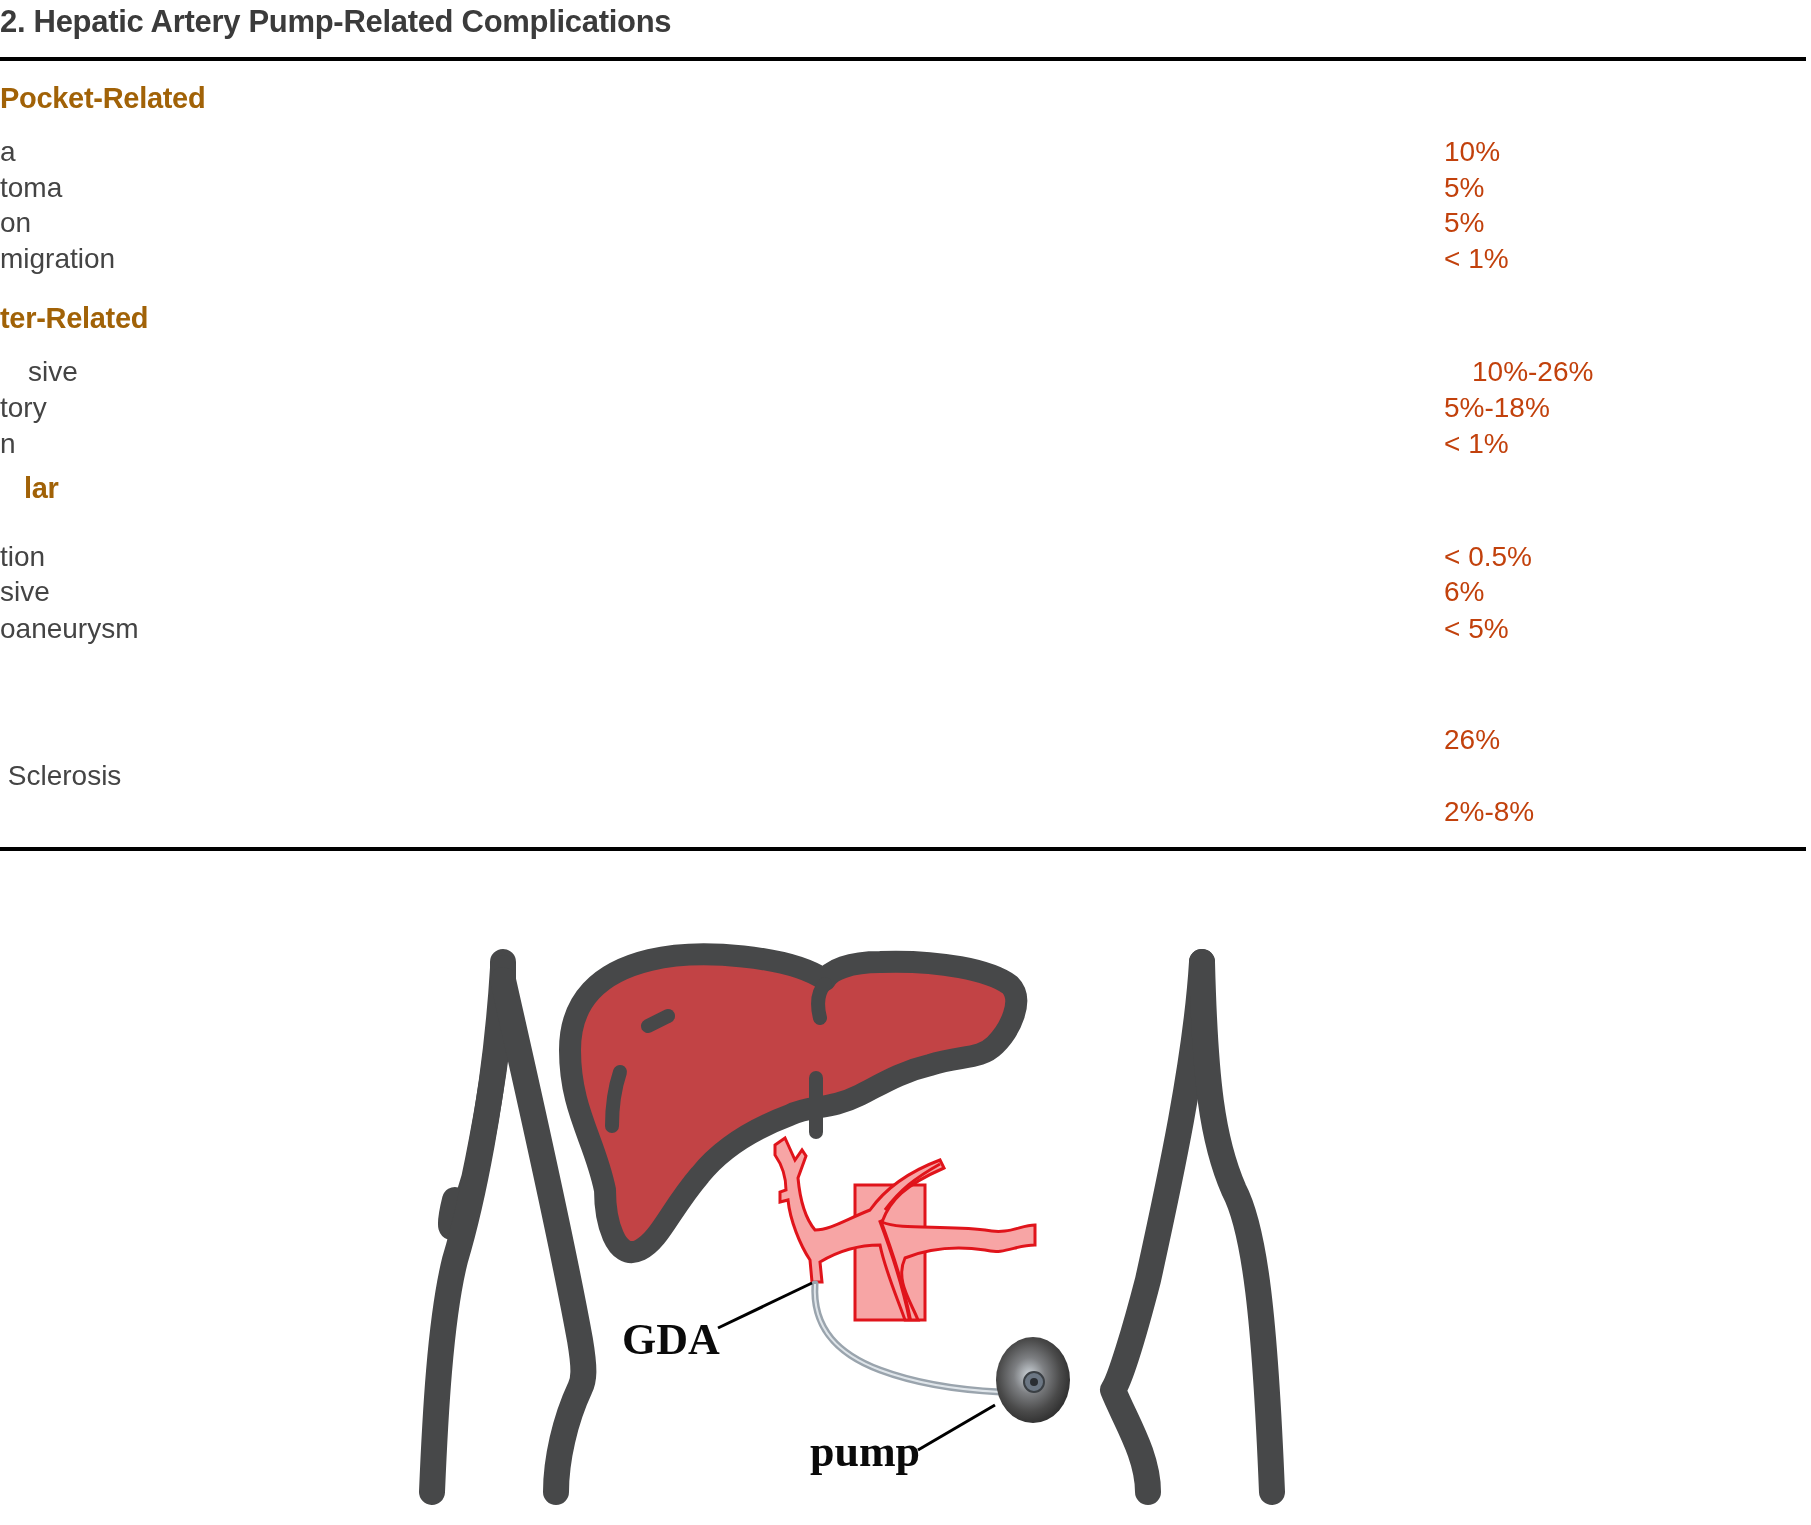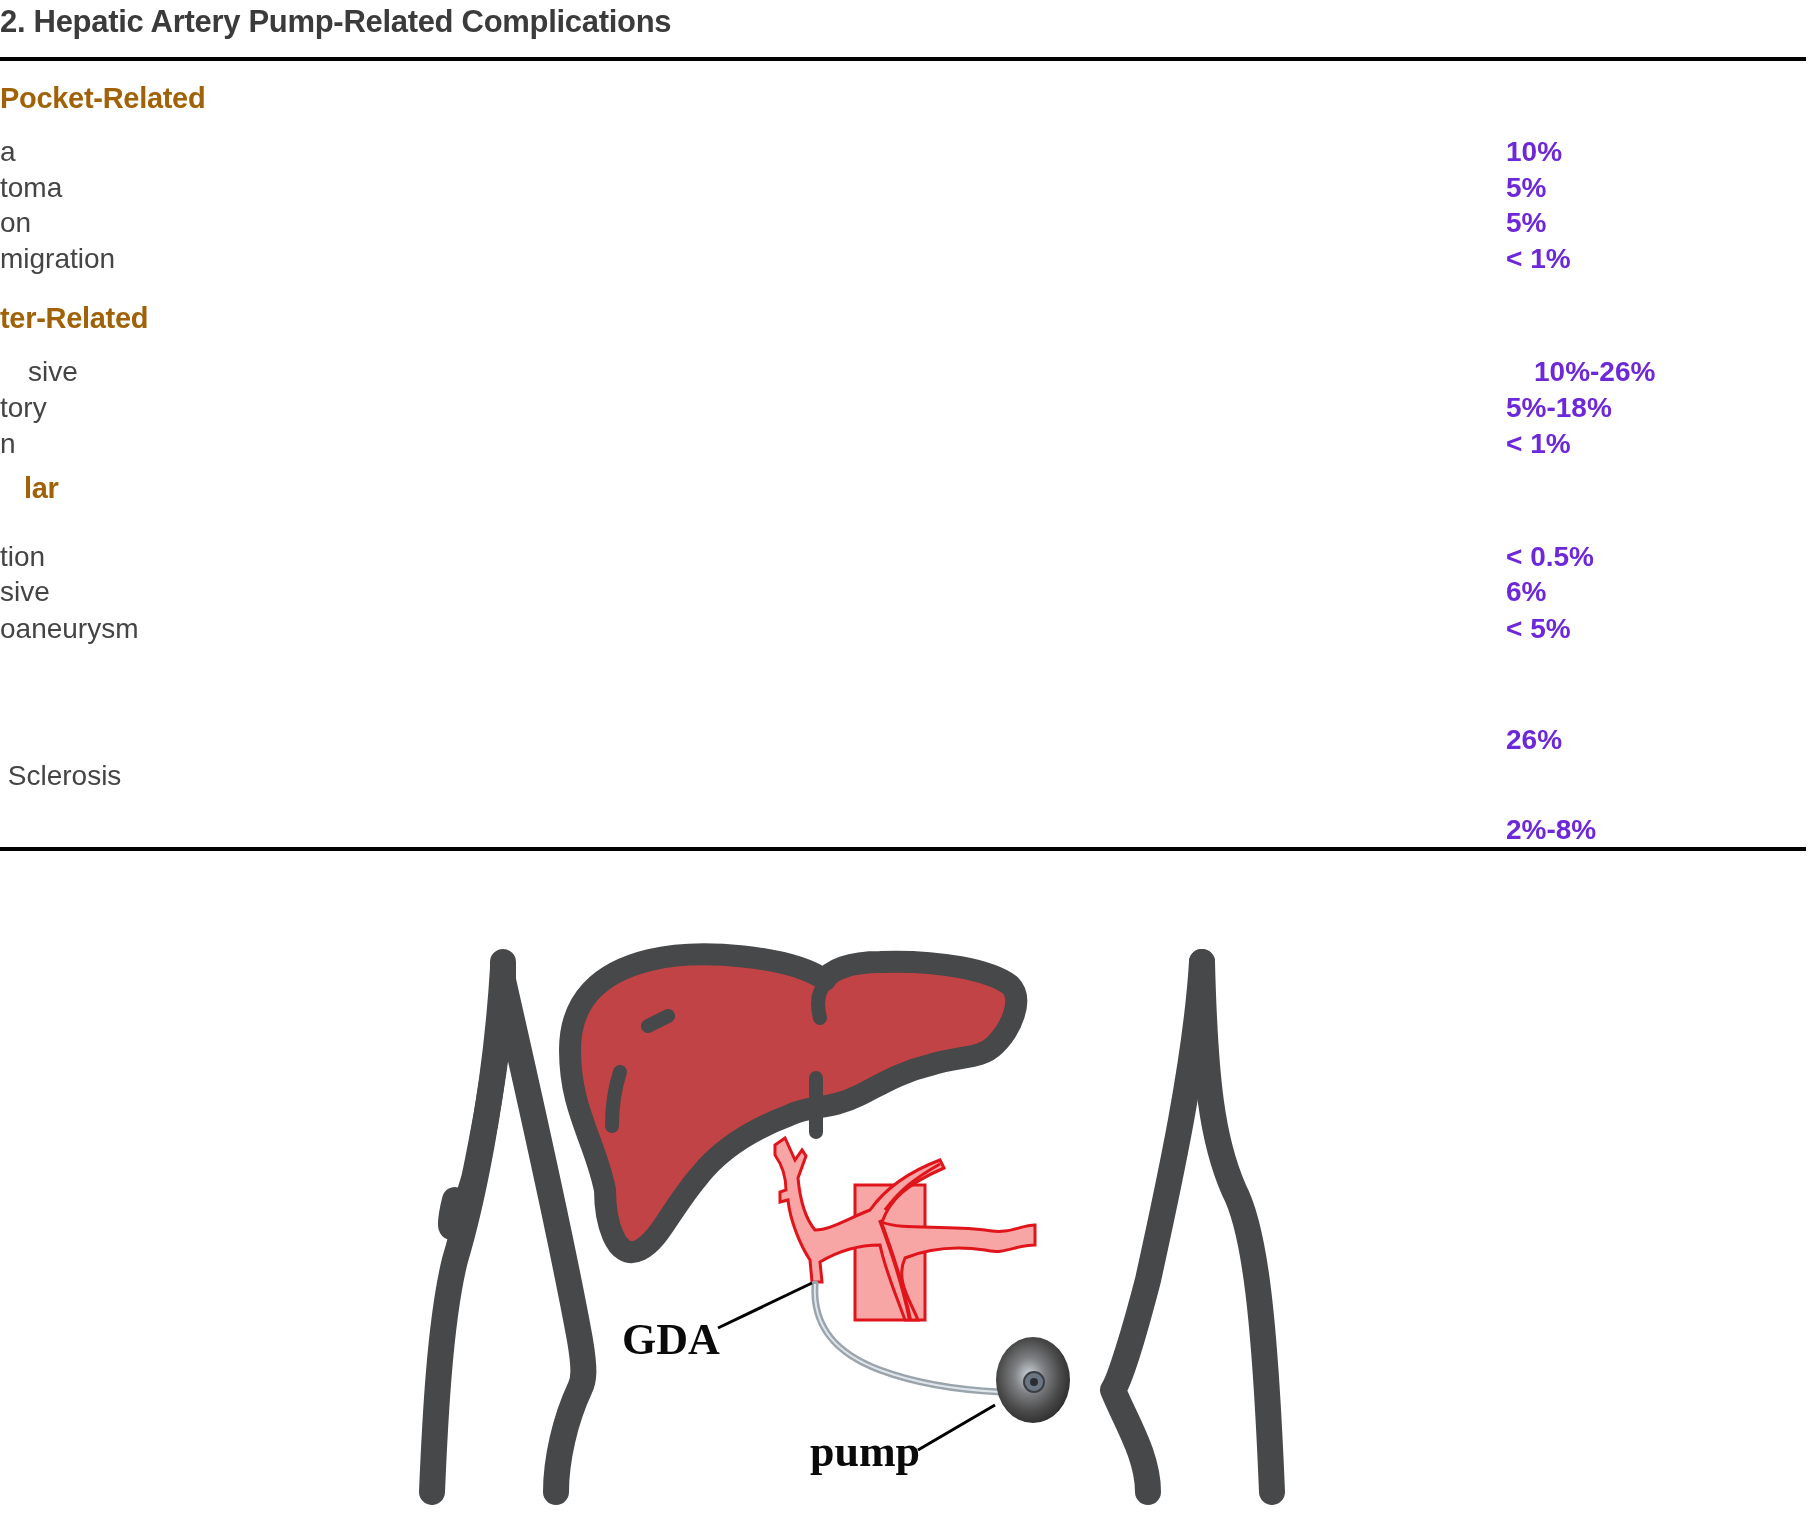--- a/index.html
+++ b/index.html
@@ -8,22 +8,22 @@
   .title { position: absolute; left: 0; top: 4px; font-size: 31px; font-weight: bold;
            color: #3b3b3b; white-space: nowrap; letter-spacing: -0.3px; }
   .rule { position: absolute; left: 0; width: 1806px; height: 4px; background: #000; }
   .rule.top { top: 57px; }
   .rule.bottom { top: 847px; }
   .section-head { position: absolute; left: 0; font-size: 29px; font-weight: bold;
                   color: #a16207; white-space: nowrap; letter-spacing: -0.3px; }
   .row { position: absolute; left: 0; width: 1806px; height: 36px; }
   .row .label { position: absolute; left: 0; font-size: 28px; color: #444;
                 white-space: nowrap; }
-  .row .value { position: absolute; left: 1506px; font-size: 28px; color: #6d28d9;
-                white-space: nowrap; font-weight: bold; }
+  .row .value { position: absolute; left: 1444px; font-size: 28px; color: #c2410c;
+                white-space: nowrap; }
   .figure { position: absolute; left: 0; top: 900px; width: 1811px; height: 625px; }
   .figure svg { position: absolute; left: 0; top: 0; }
   .fig-label { position: absolute; font-family: Liberation Serif, serif;
                font-weight: bold; color: #0a0a0a; font-size: 44px; white-space: nowrap; }
 </style>
 </head>
 <body>
 
 <div class="title">2. Hepatic Artery Pump-Related Complications</div>
 <div class="rule top"></div>
@@ -75,21 +75,21 @@
 </div>
 
 <div class="section-head" style="top:668px;"></div>
 <div class="row" style="top:724px;">
   <span class="value">26%</span>
 </div>
 <div class="row" style="top:760px;">
   <span class="label" style="white-space:pre;"> Sclerosis</span>
   <span class="value"></span>
 </div>
-<div class="row" style="top:796px;margin-top:18px;">
+<div class="row" style="top:796px;">
   <span class="label"></span>
   <span class="value">2%-8%</span>
 </div>
 
 <div class="rule bottom"></div>
 
 <div class="figure">
   <svg width="1811" height="625" viewBox="0 0 1811 625" xmlns="http://www.w3.org/2000/svg">
     <defs>
       <radialGradient id="pumpGrad" cx="45%" cy="45%" r="60%">

